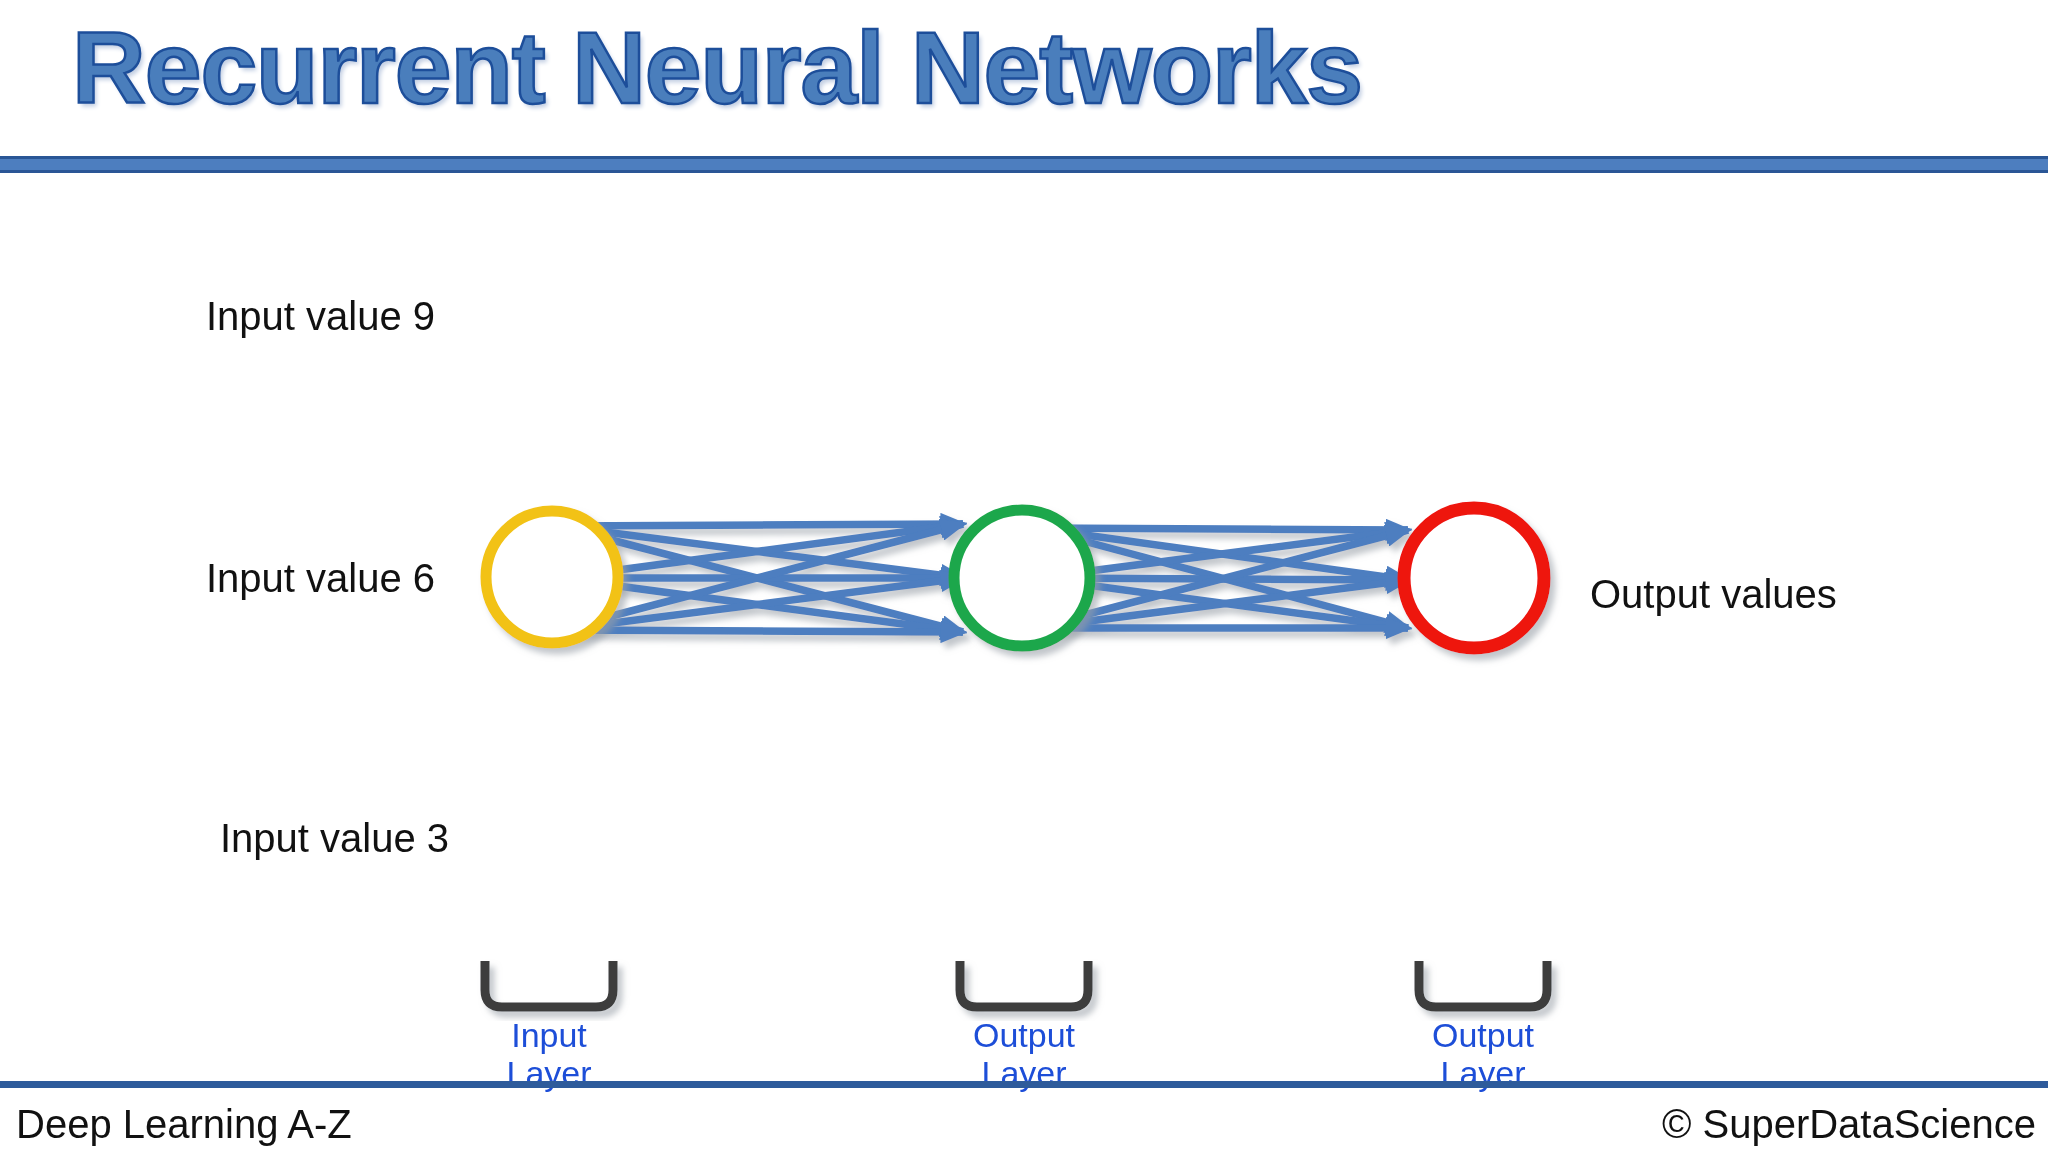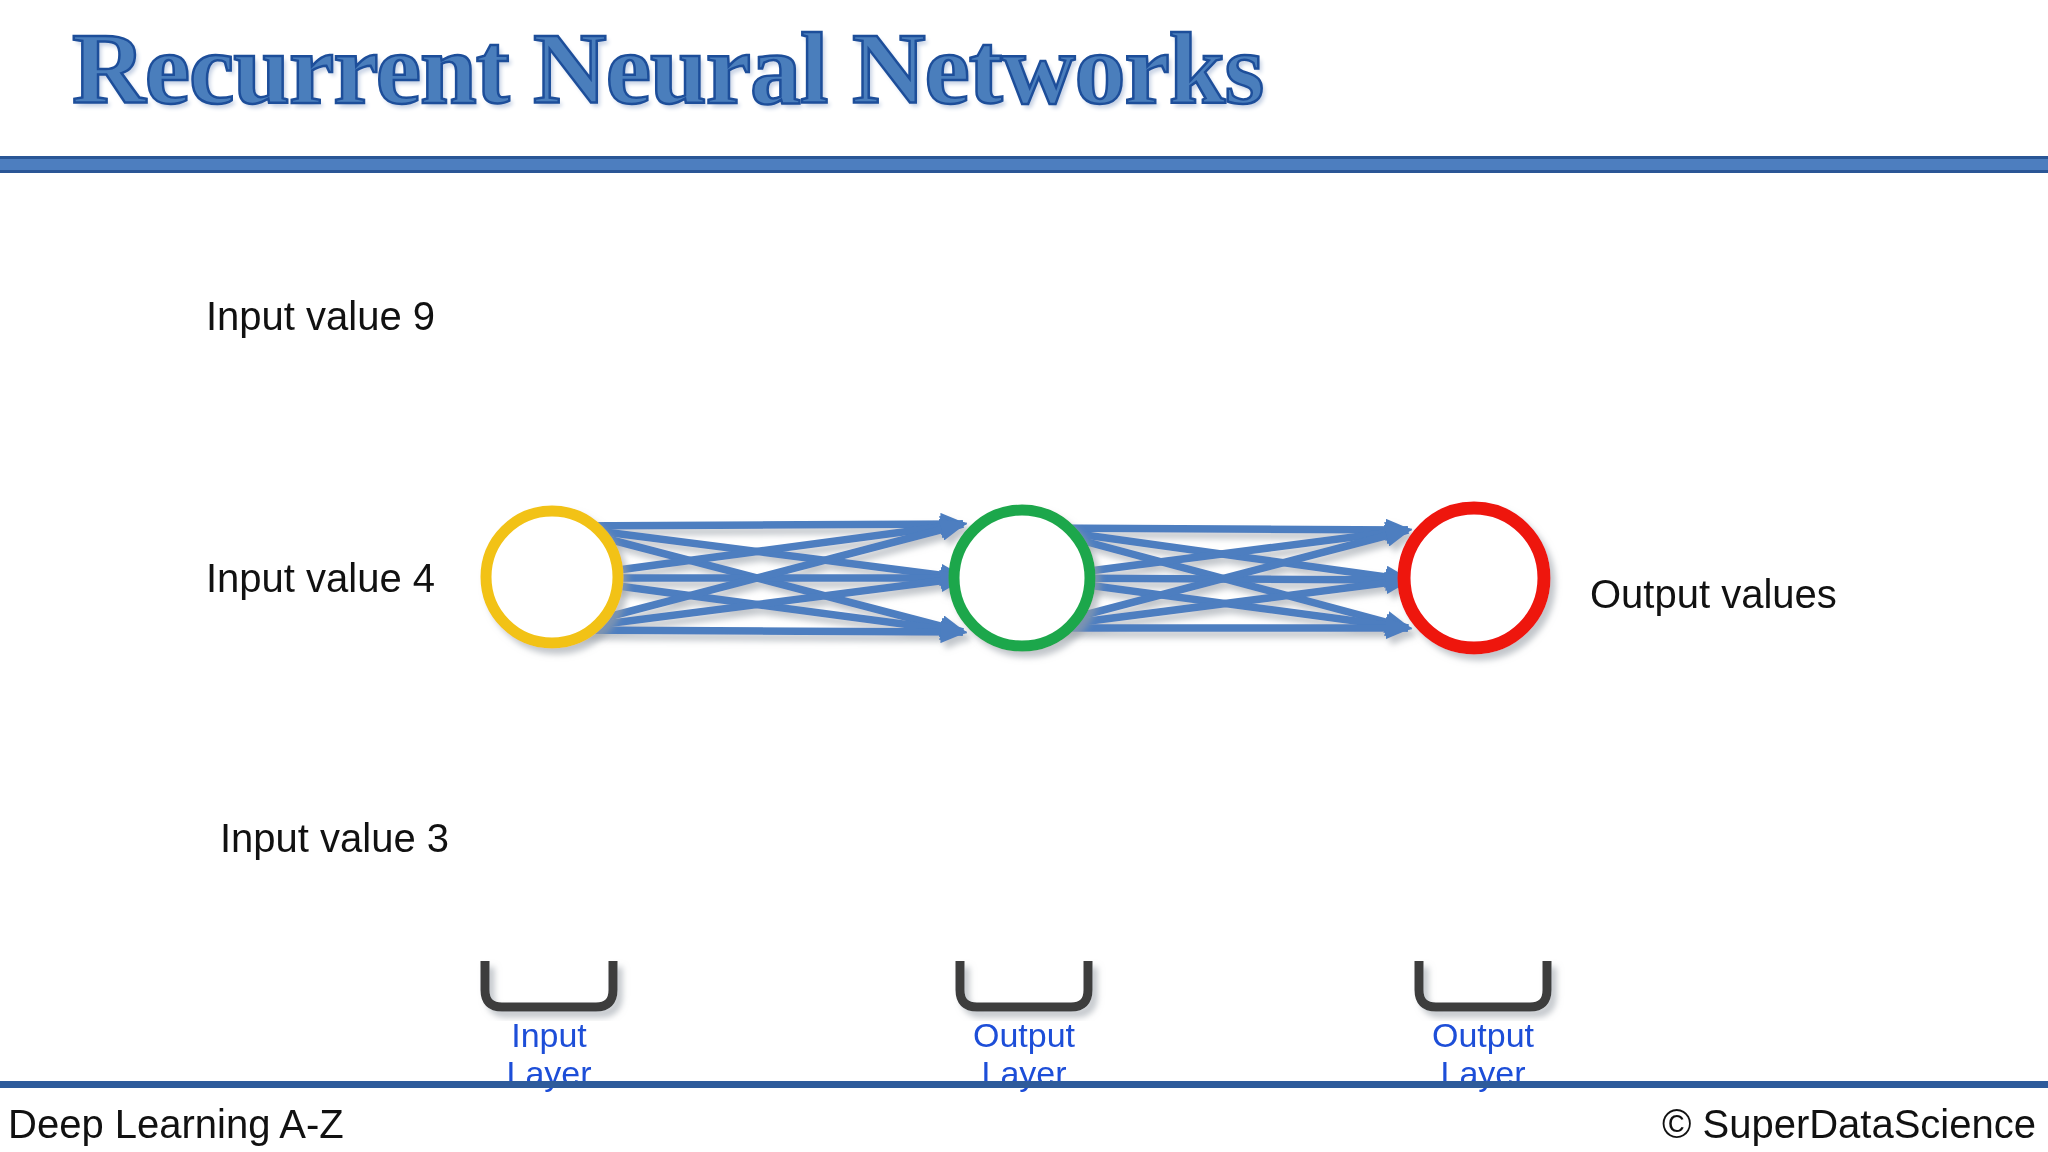--- a/index.html
+++ b/index.html
@@ -14,21 +14,20 @@
     position:absolute;
     left:72px; top:10px;
     margin:0;
     font-size:102px;
     font-weight:bold;
     letter-spacing:-1px;
     color:#4a7ebc;
     -webkit-text-stroke:2.5px #1d4e9a;
     text-shadow:3px 4px 4px #c3cfe3;
     white-space:nowrap;
-    font-family:Liberation Serif, serif;
   }
   .title-rule{
     position:absolute;
     left:0; top:156px;
     width:2048px; height:11px;
     background:#4d7ebf;
     border-top:3px solid #2a5696;
     border-bottom:3px solid #2a5696;
   }
   .net{
@@ -64,33 +63,33 @@
     width:2048px; height:7px;
     background:#2e5b9b;
   }
   .footer-text{
     position:absolute;
     top:1102px;
     font-size:40px;
     color:#111111;
     white-space:nowrap;
   }
-  .footer-left{left:8px;}
+  .footer-left{left:16px;}
   .footer-right{right:12px; text-align:center;}
 </style>
 </head>
 <body>
 
 <div class="slide">
 
   <h1 class="title">Recurrent Neural Networks</h1>
   <div class="title-rule"></div>
 
   <div class="side-label iv1">Input value 9</div>
-  <div class="side-label iv2">Input value 4</div>
+  <div class="side-label iv2">Input value 6</div>
   <div class="side-label iv3">Input value 3</div>
   <div class="side-label out-label">Output values</div>
 
   <svg class="net" viewBox="0 0 2048 1152">
     <defs>
       <filter id="ds" x="-20%" y="-20%" width="150%" height="150%">
         <feDropShadow dx="5" dy="6" stdDeviation="3" flood-color="#9aa0a8" flood-opacity="0.6"></feDropShadow>
       </filter>
       <marker id="ah" markerUnits="strokeWidth" markerWidth="3.6" markerHeight="3" refX="3" refY="1.5" orient="auto">
         <path d="M0,0 L3.6,1.5 L0,3 Z" fill="#4D7EC0"></path>

